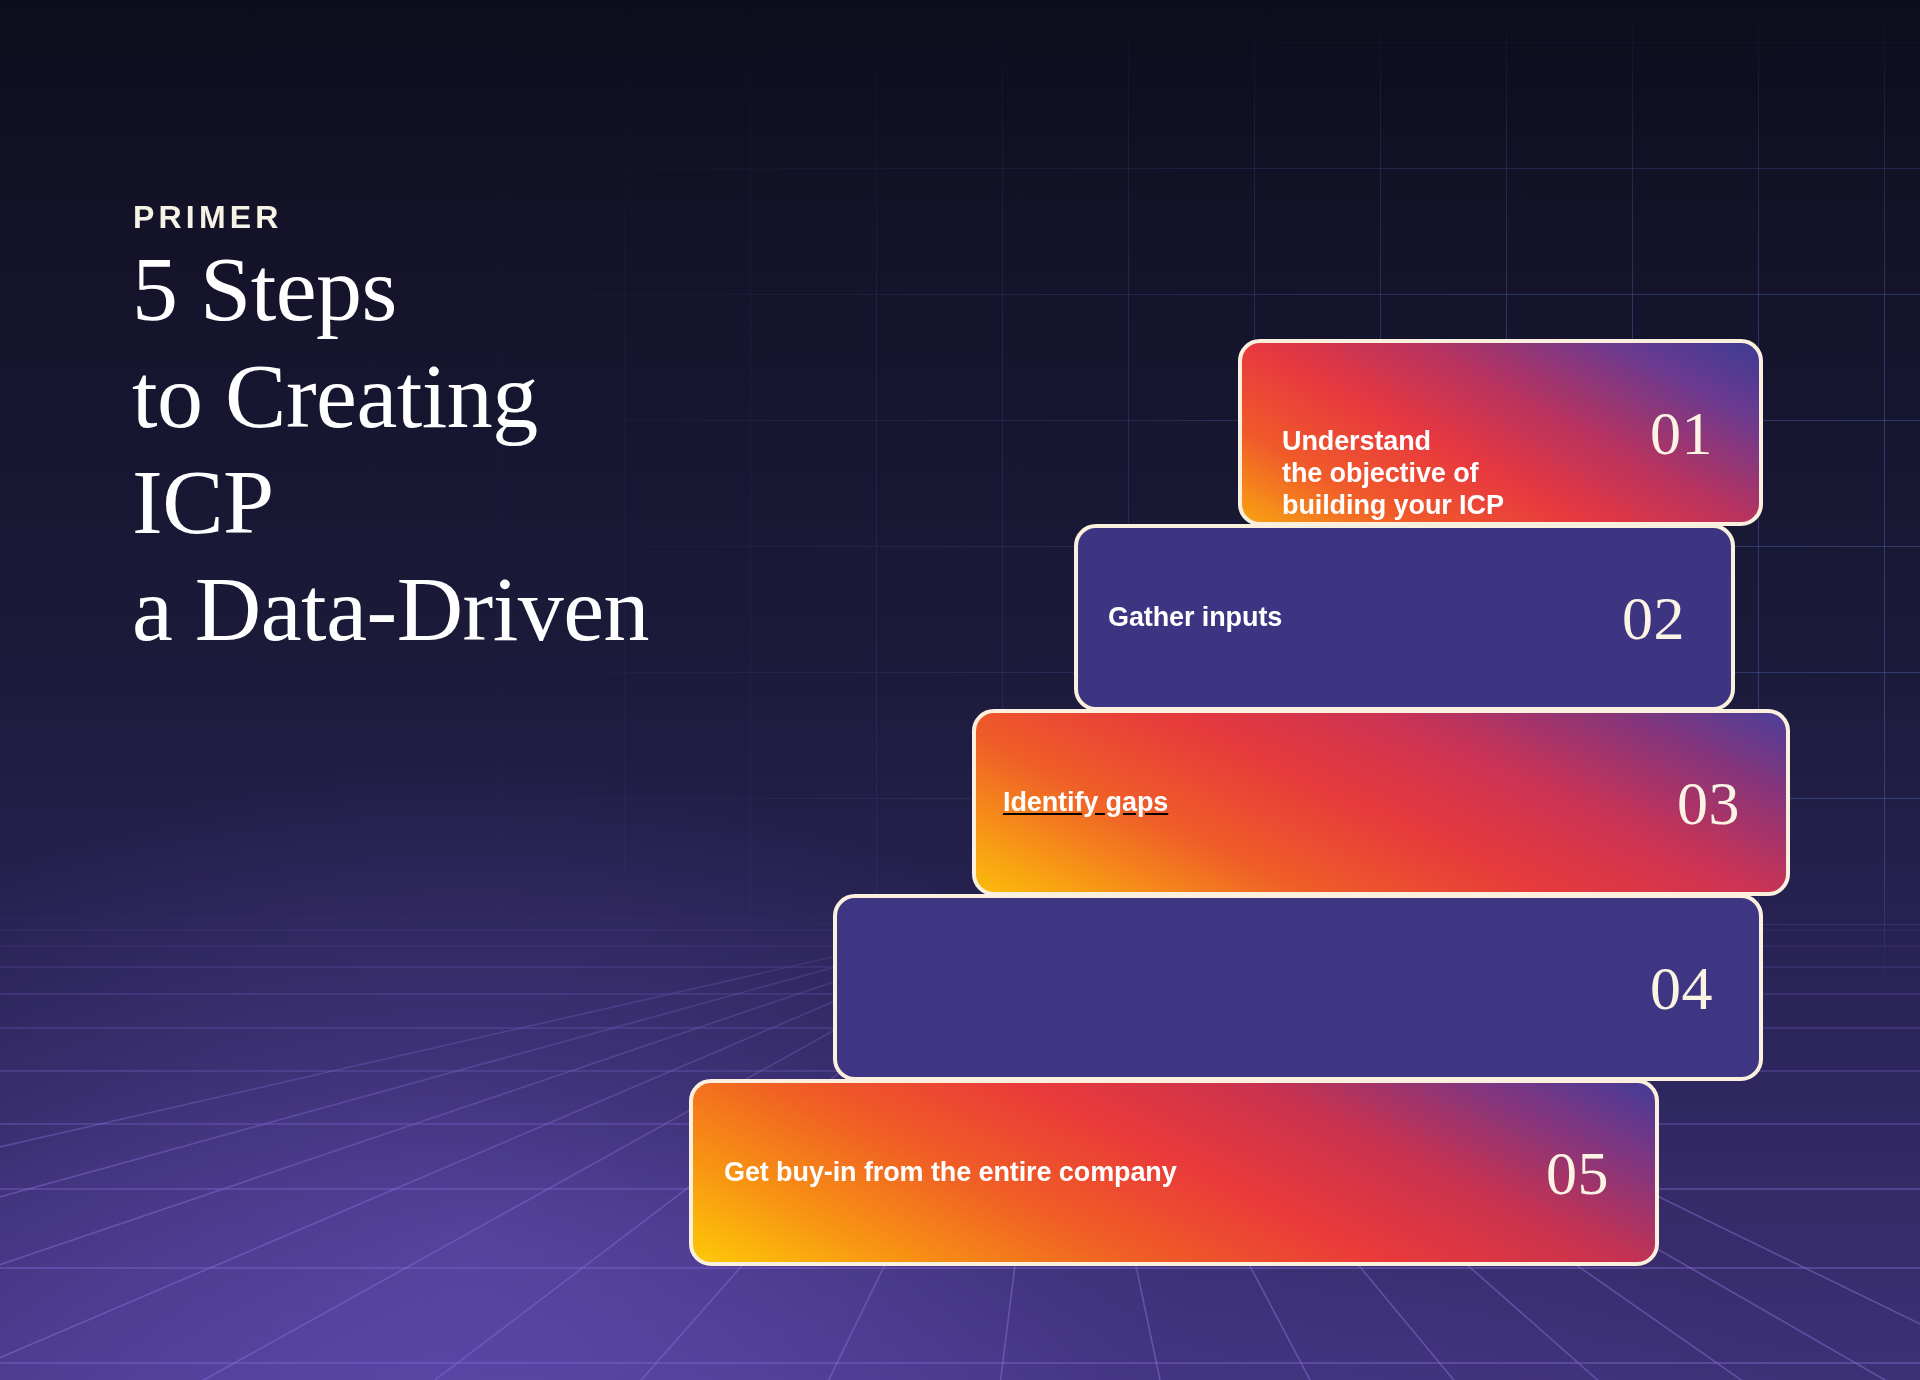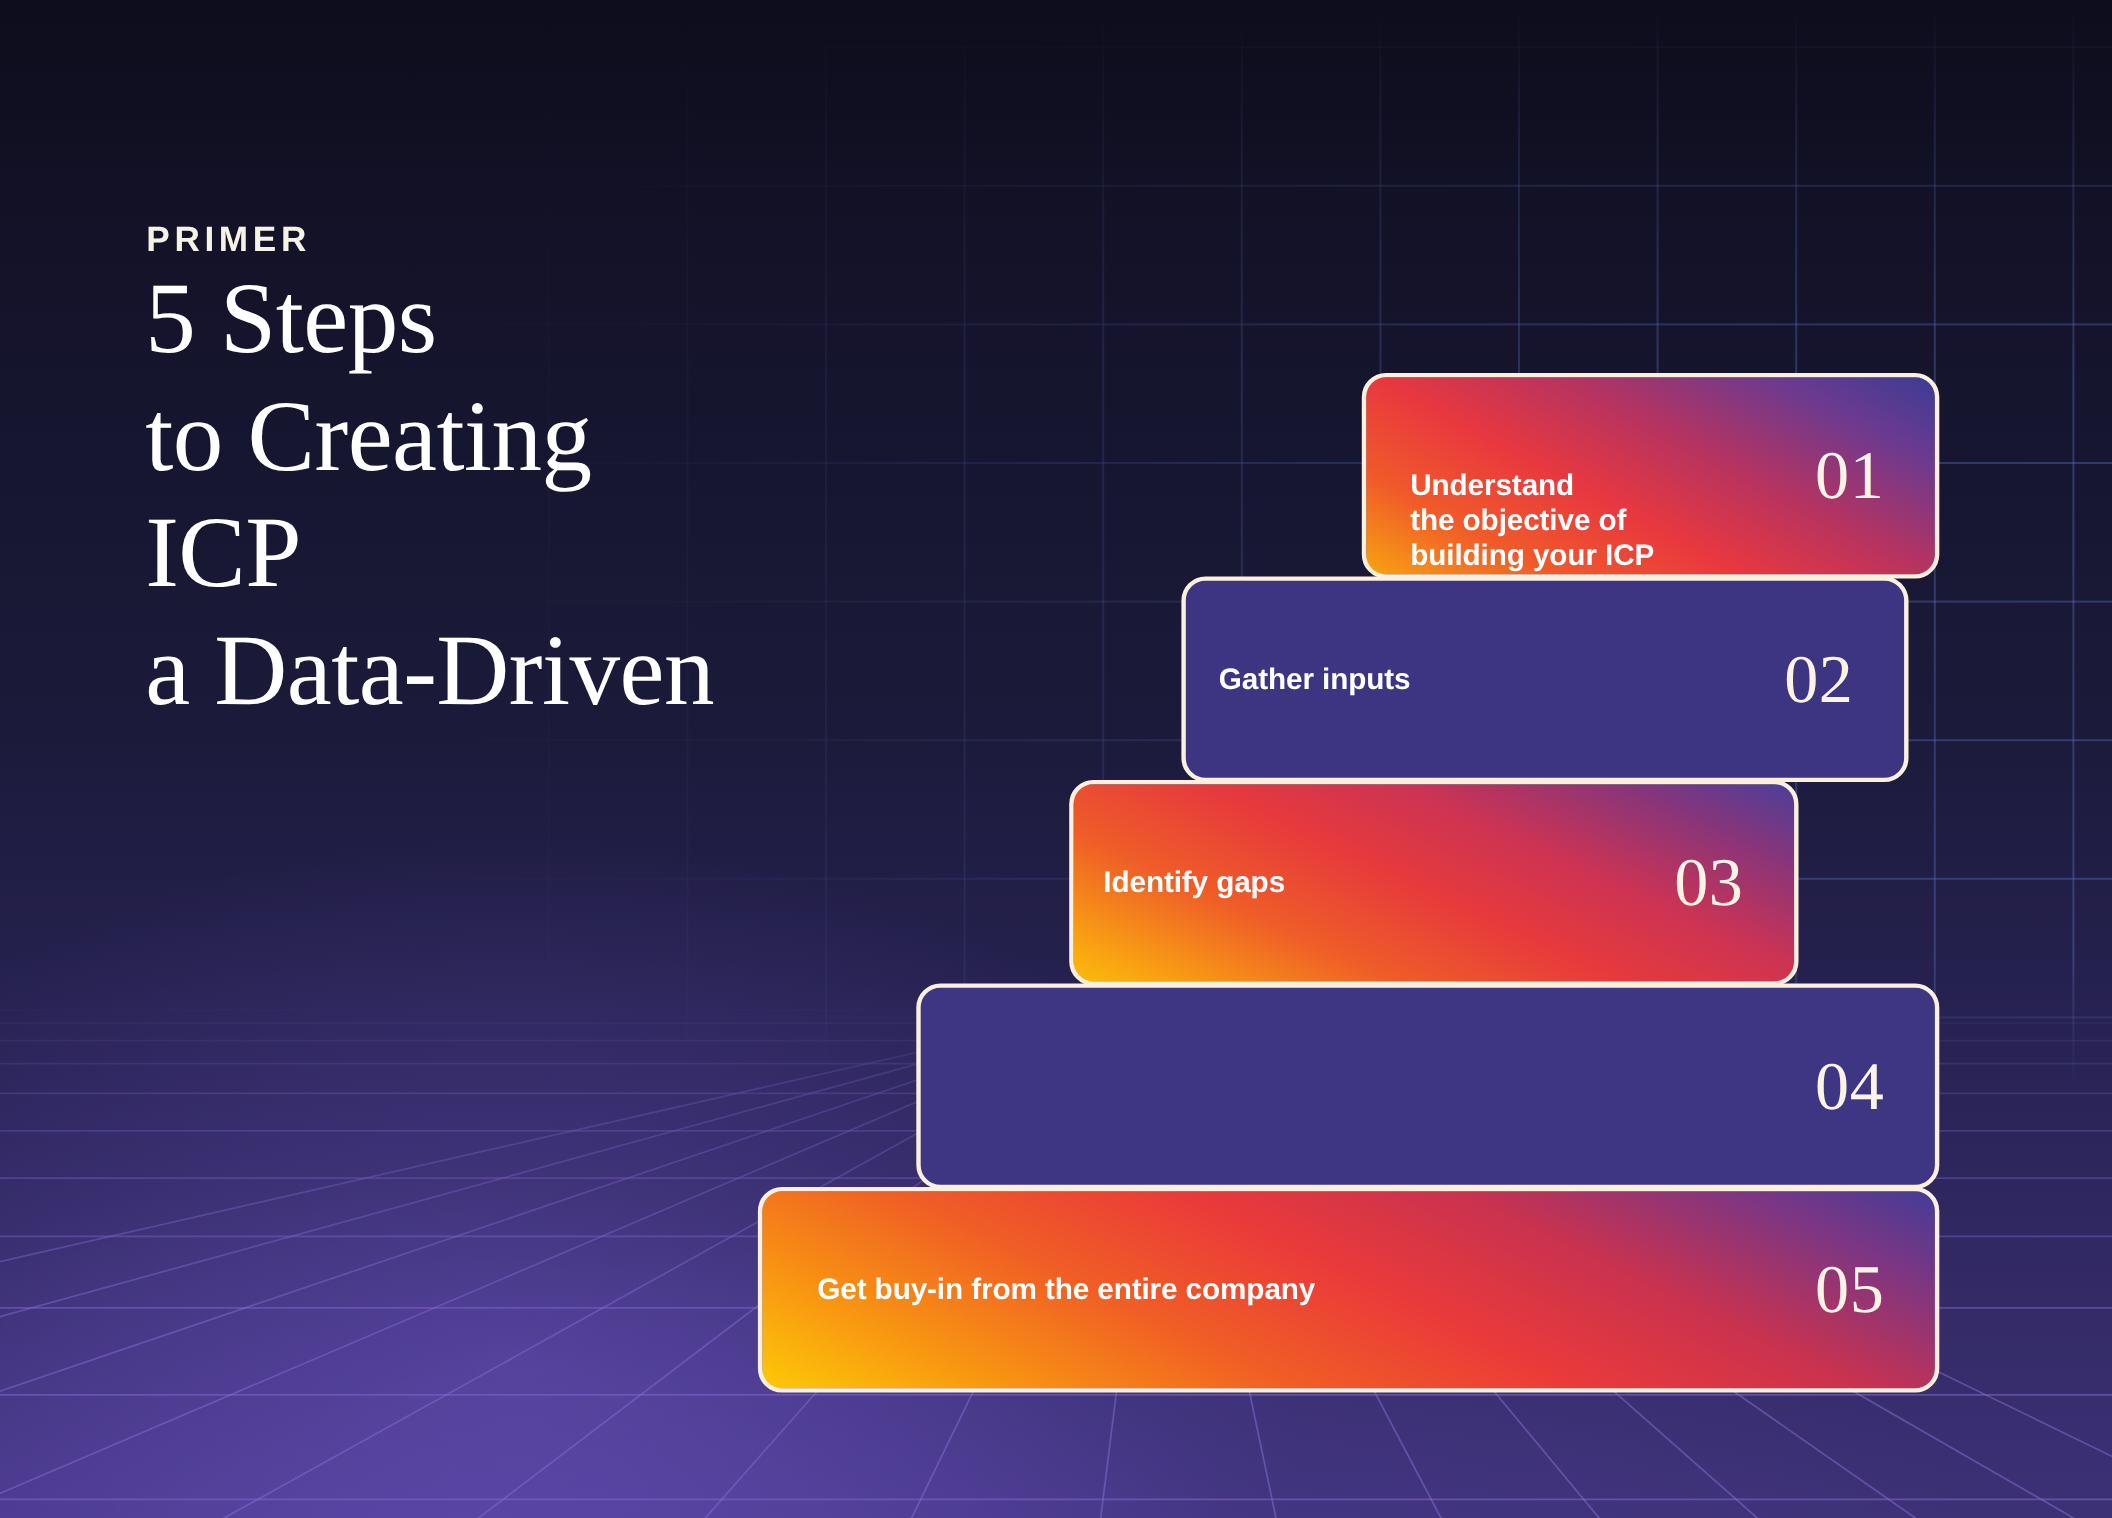--- a/index.html
+++ b/index.html
@@ -210,28 +210,28 @@
 the objective of
 building your ICP</div>
       <div class="num" style="right:46px; top:50%; transform:translateY(-50%);">01</div>
     </div>
 
     <div class="step solid-b" style="left:1074px; top:524px; width:661px; height:187px; padding-left:30px;">
       <div class="label">Gather inputs</div>
       <div class="num" style="right:46px; top:50%; transform:translateY(-50%);">02</div>
     </div>
 
-    <div class="step grad-c" style="left:972px; top:709px; width:663px; height:187px; padding-left:27px;">
+    <div class="step grad-c" style="left:972px; top:709px; width:818px; height:187px; padding-left:27px;text-decoration:underline;">
       <div class="label">Identify gaps</div>
       <div class="num" style="right:46px; top:50%; transform:translateY(-50%);">03</div>
     </div>
 
     <div class="step solid-d" style="left:833px; top:894px; width:930px; height:187px; padding-left:35px;">
       <div class="num" style="right:46px; top:50%; transform:translateY(-50%);">04</div>
     </div>
 
-    <div class="step grad-e" style="left:689px; top:1079px; width:1074px; height:187px; padding-left:50px;">
+    <div class="step grad-e" style="left:689px; top:1079px; width:970px; height:187px; padding-left:31px;">
       <div class="label">Get buy-in from the entire company</div>
       <div class="num" style="right:46px; top:50%; transform:translateY(-50%);">05</div>
     </div>
 
   </div>
 </div>
 
 </body></html>

